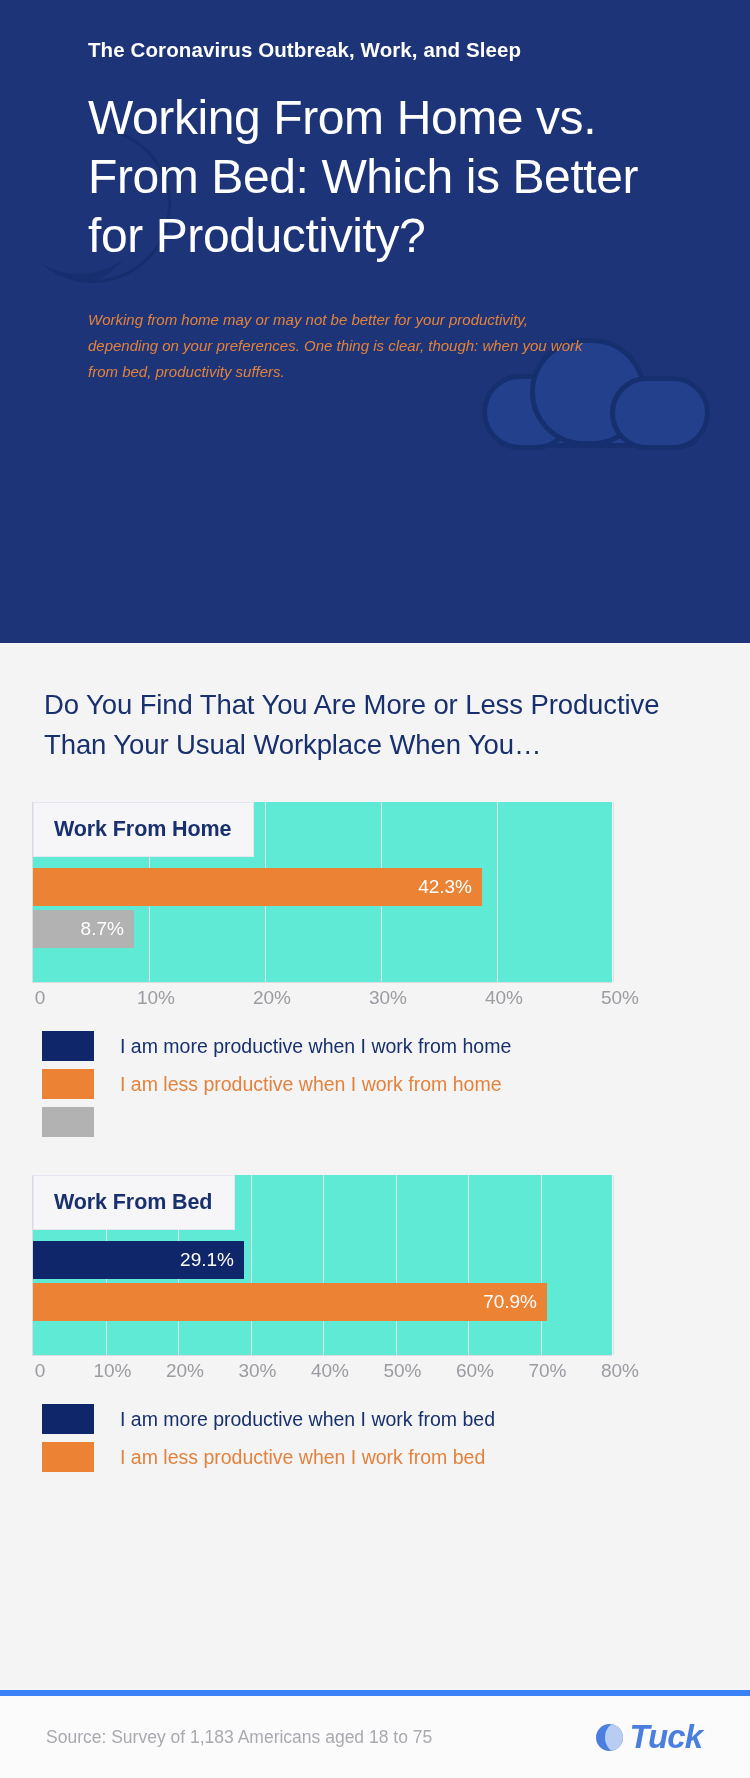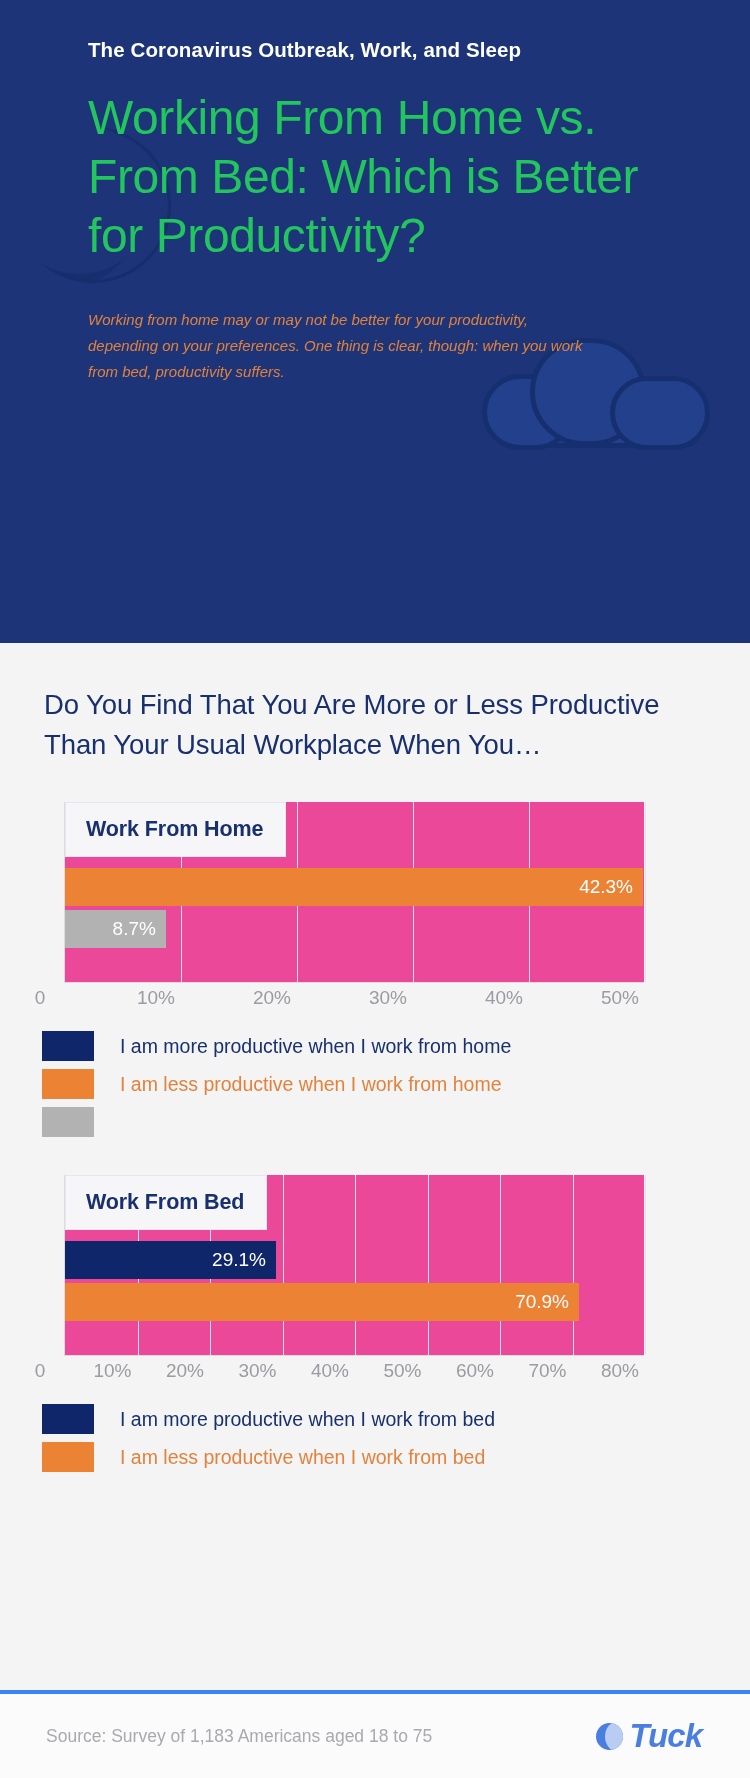--- a/index.html
+++ b/index.html
@@ -54,21 +54,21 @@
   .header-inner{ position:relative; z-index:3; padding:38px 40px 0 40px;margin-left:48px; }
 
   .eyebrow{
     color:#ffffff;
     font-size:20.5px;
     font-weight:bold;
     letter-spacing:.1px;
     margin-bottom:26px;
   }
   .headline{
-    color:#22c55e;
+    color:#ffffff;
     font-size:48px;
     font-weight:400;
     line-height:1.23;
     letter-spacing:-.4px;
     margin-bottom:42px;
     max-width:600px;
   }
   .subhead{
     color:#e2823c;
     font-size:15px;
@@ -88,23 +88,23 @@
     line-height:1.44;
     padding:42px 44px 0 44px;
     letter-spacing:-.1px;
   }
 
   
   .chart-block{ position:relative; margin-top:38px; }
 
   .plot{
     position:relative;
-    margin-left:64px;
+    margin-left:32px;
     width:580px;
-    background:#ec4899;
+    background:#5eead4;
     border-left:1px solid #dcdce0;
     border-bottom:1px solid #dcdce0;
   }
   .gridlines{ position:absolute; inset:0; pointer-events:none; }
   .gridlines span{
     position:absolute; top:0; bottom:0; width:1px; background:#e2e2e6;
   }
   .bar-zone{ position:relative; z-index:2; padding-top:66px; }
   .bar-row{ position:relative; height:38px; margin-bottom:4px; }
   .bar-row:last-child{ margin-bottom:0; }
@@ -158,21 +158,21 @@
   .legend-text.navy{ color:#18306e; }
   .legend-text.orange{ color:#e2823c; }
   .legend-text.gray{ color:#a8a8ae; }
 
   
   .footer{
     position:absolute;
     left:0; bottom:0;
     width:750px; height:88px;
     background:#fbfbfc;
-    border-top:4px solid #3b82f6;
+    border-top:6px solid #3b82f6;
     display:flex; align-items:center;
   }
   .source{
     color:#a9a9af;
     font-size:17.5px;
     margin-left:46px;
   }
   .logo{
     position:absolute;
     right:48px;
@@ -228,21 +228,21 @@
       <div class="gridlines" id="grid-0">
           <span style="left: 116px;"></span>
           <span style="left: 232px;"></span>
           <span style="left: 348px;"></span>
           <span style="left: 464px;"></span>
           <span style="left: 580px;"></span>
         </div>
       <div class="cat-label">Work From Home</div>
       <div class="bar-zone">
         <div class="bar-row">
-          <div class="bar orange" id="bar-0-1" style="width: 578px;">42.3%</div>
+          <div class="bar orange" id="bar-0-1" style="width: 449px;">42.3%</div>
         </div>
         <div class="bar-row">
           <div class="bar gray" id="bar-0-2" style="width: 100.92px;">8.7%</div>
         </div>
       </div>
       <div class="plot-pad-bottom"></div>
     </div>
     <div class="axis" id="axis-0">
         <span style="left: 0px;">0</span>
         <span style="left: 116px;">10%</span>

